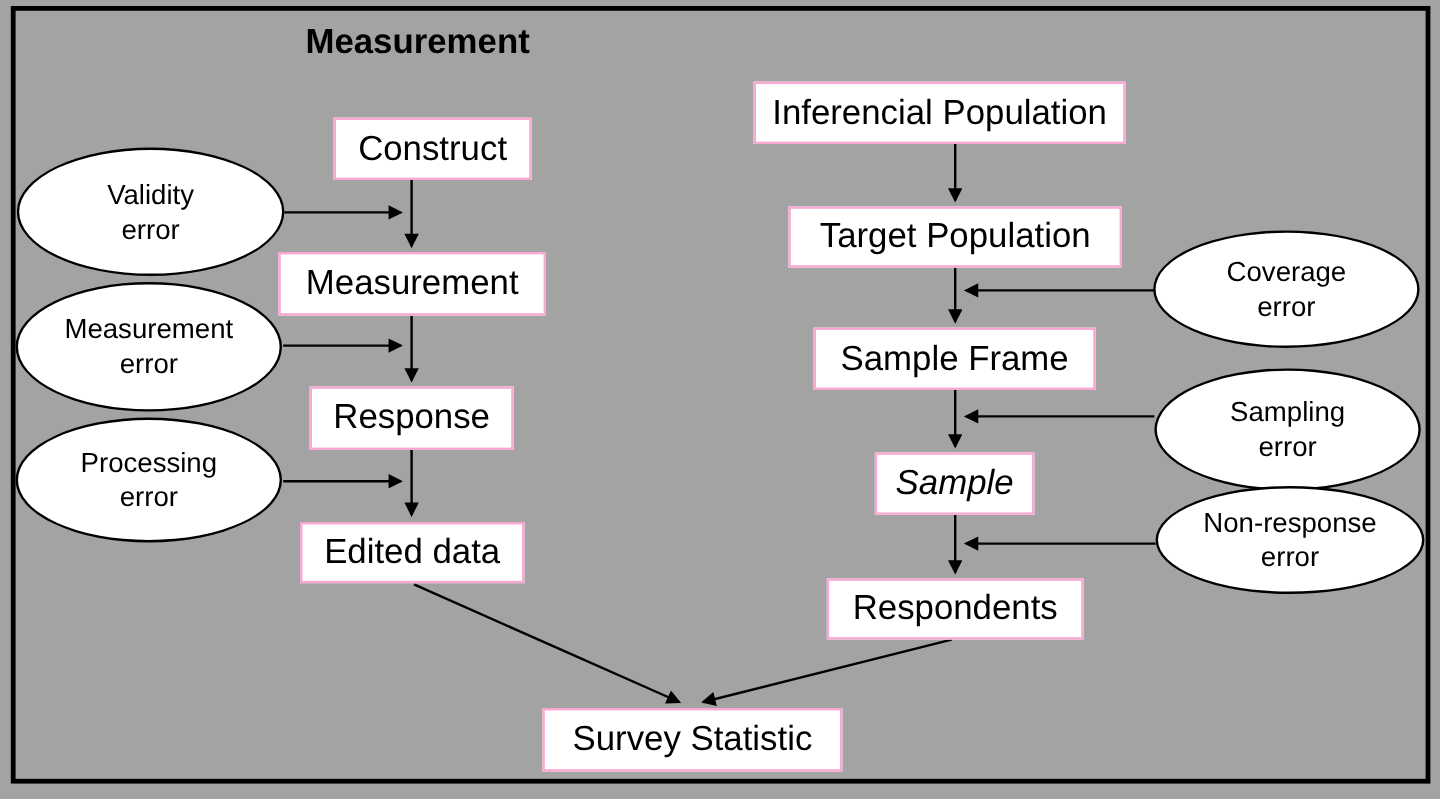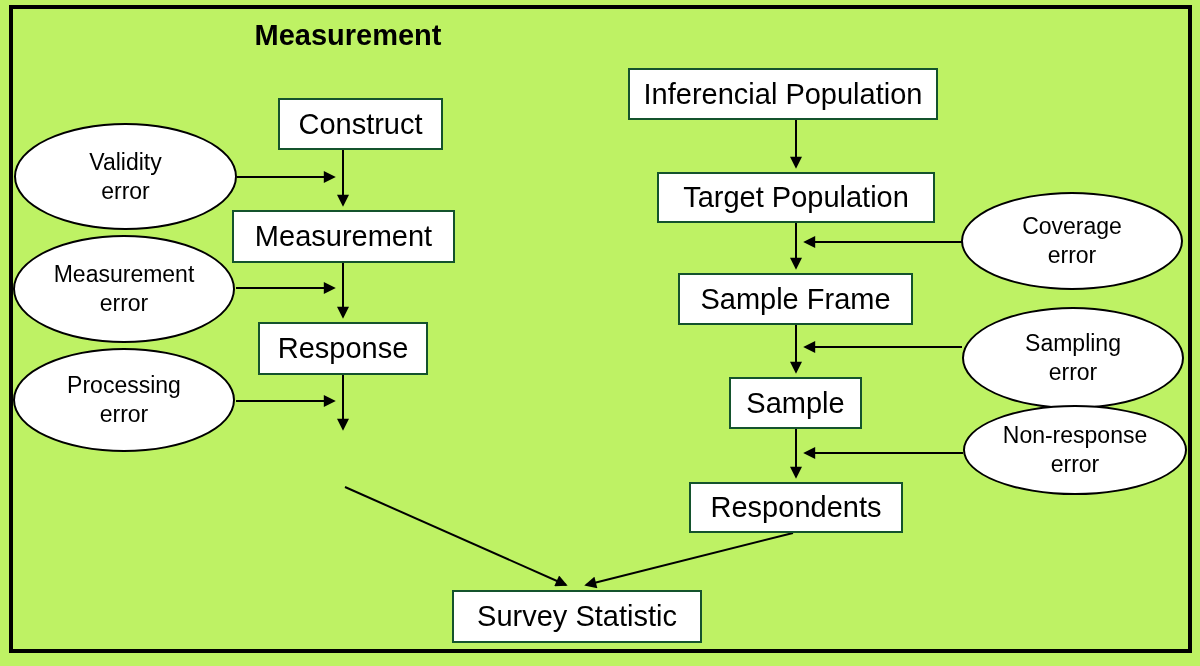--- a/index.html
+++ b/index.html
@@ -5,21 +5,21 @@
   html, body {
     margin: 0;
     padding: 0;
     background: #ffffff;
     font-family: "Liberation Sans", sans-serif;
   }
   #canvas {
     position: relative;
     width: 1200px;
     height: 666px;
-    background: #bef264;
+    background: #a3a3a3;
     overflow: hidden;
     color: #000000;
   }
   .frame {
     position: absolute;
     left: 9px; top: 5px;
     width: 1175px; height: 640px;
     border: 4px solid #000000;
     background: transparent;
   }
@@ -28,21 +28,21 @@
     width: 320px;
     text-align: center;
     font-size: 29px;
     font-weight: bold;
     line-height: 32px;
     white-space: nowrap;
   }
   .node {
     position: absolute;
     box-sizing: border-box;
-    border: 2px solid #14532d;
+    border: 2px solid #f9a8d4;
     background: #ffffff;
     display: flex;
     align-items: center;
     justify-content: center;
     font-size: 29px;
     line-height: 1;
     white-space: nowrap;
     z-index: 2;
   }
   .ellipse {
@@ -105,38 +105,39 @@
 
     <line x1="345" y1="487" x2="566" y2="585" marker-end="url(#arrow)"></line>
     <line x1="793" y1="533" x2="586" y2="585" marker-end="url(#arrow)"></line>
   </svg>
 
   <div class="col-title" style="left:188px; top:19px;">Measurement</div>
 
   <div class="node" style="left:262px; top:98px;  width:165px; height:52px;margin-left:16px;">Construct</div>
   <div class="node" style="left:232px; top:210px; width:223px; height:53px;">Measurement</div>
   <div class="node" style="left:258px; top:322px; width:170px; height:53px;">Response</div>
+  <div class="node" style="left:250px; top:435px; width:187px; height:51px;">Edited data</div>
 
   <div class="ellipse" style="left:14px; top:123px; width:223px; height:107px;">
     <div>Validity</div>
     <div>error</div>
   </div>
   <div class="ellipse" style="left:13px; top:235px; width:222px; height:108px;">
     <div>Measurement</div>
     <div>error</div>
   </div>
   <div class="ellipse" style="left:13px; top:348px; width:222px; height:104px;">
     <div>Processing</div>
     <div>error</div>
   </div>
 
   <div class="node" style="left:628px; top:68px;  width:310px; height:52px;">Inferencial Population</div>
   <div class="node" style="left:657px; top:172px; width:278px; height:51px;">Target Population</div>
   <div class="node" style="left:678px; top:273px; width:235px; height:52px;">Sample Frame</div>
-  <div class="node" style="left:729px; top:377px; width:133px; height:52px;">Sample</div>
+  <div class="node" style="left:729px; top:377px; width:133px; height:52px;font-style:italic;">Sample</div>
   <div class="node" style="left:689px; top:482px; width:214px; height:51px;">Respondents</div>
 
   <div class="ellipse" style="left:961px; top:192px; width:222px; height:98px;">
     <div>Coverage</div>
     <div>error</div>
   </div>
   <div class="ellipse" style="left:962px; top:307px; width:222px; height:102px;">
     <div>Sampling</div>
     <div>error</div>
   </div>

